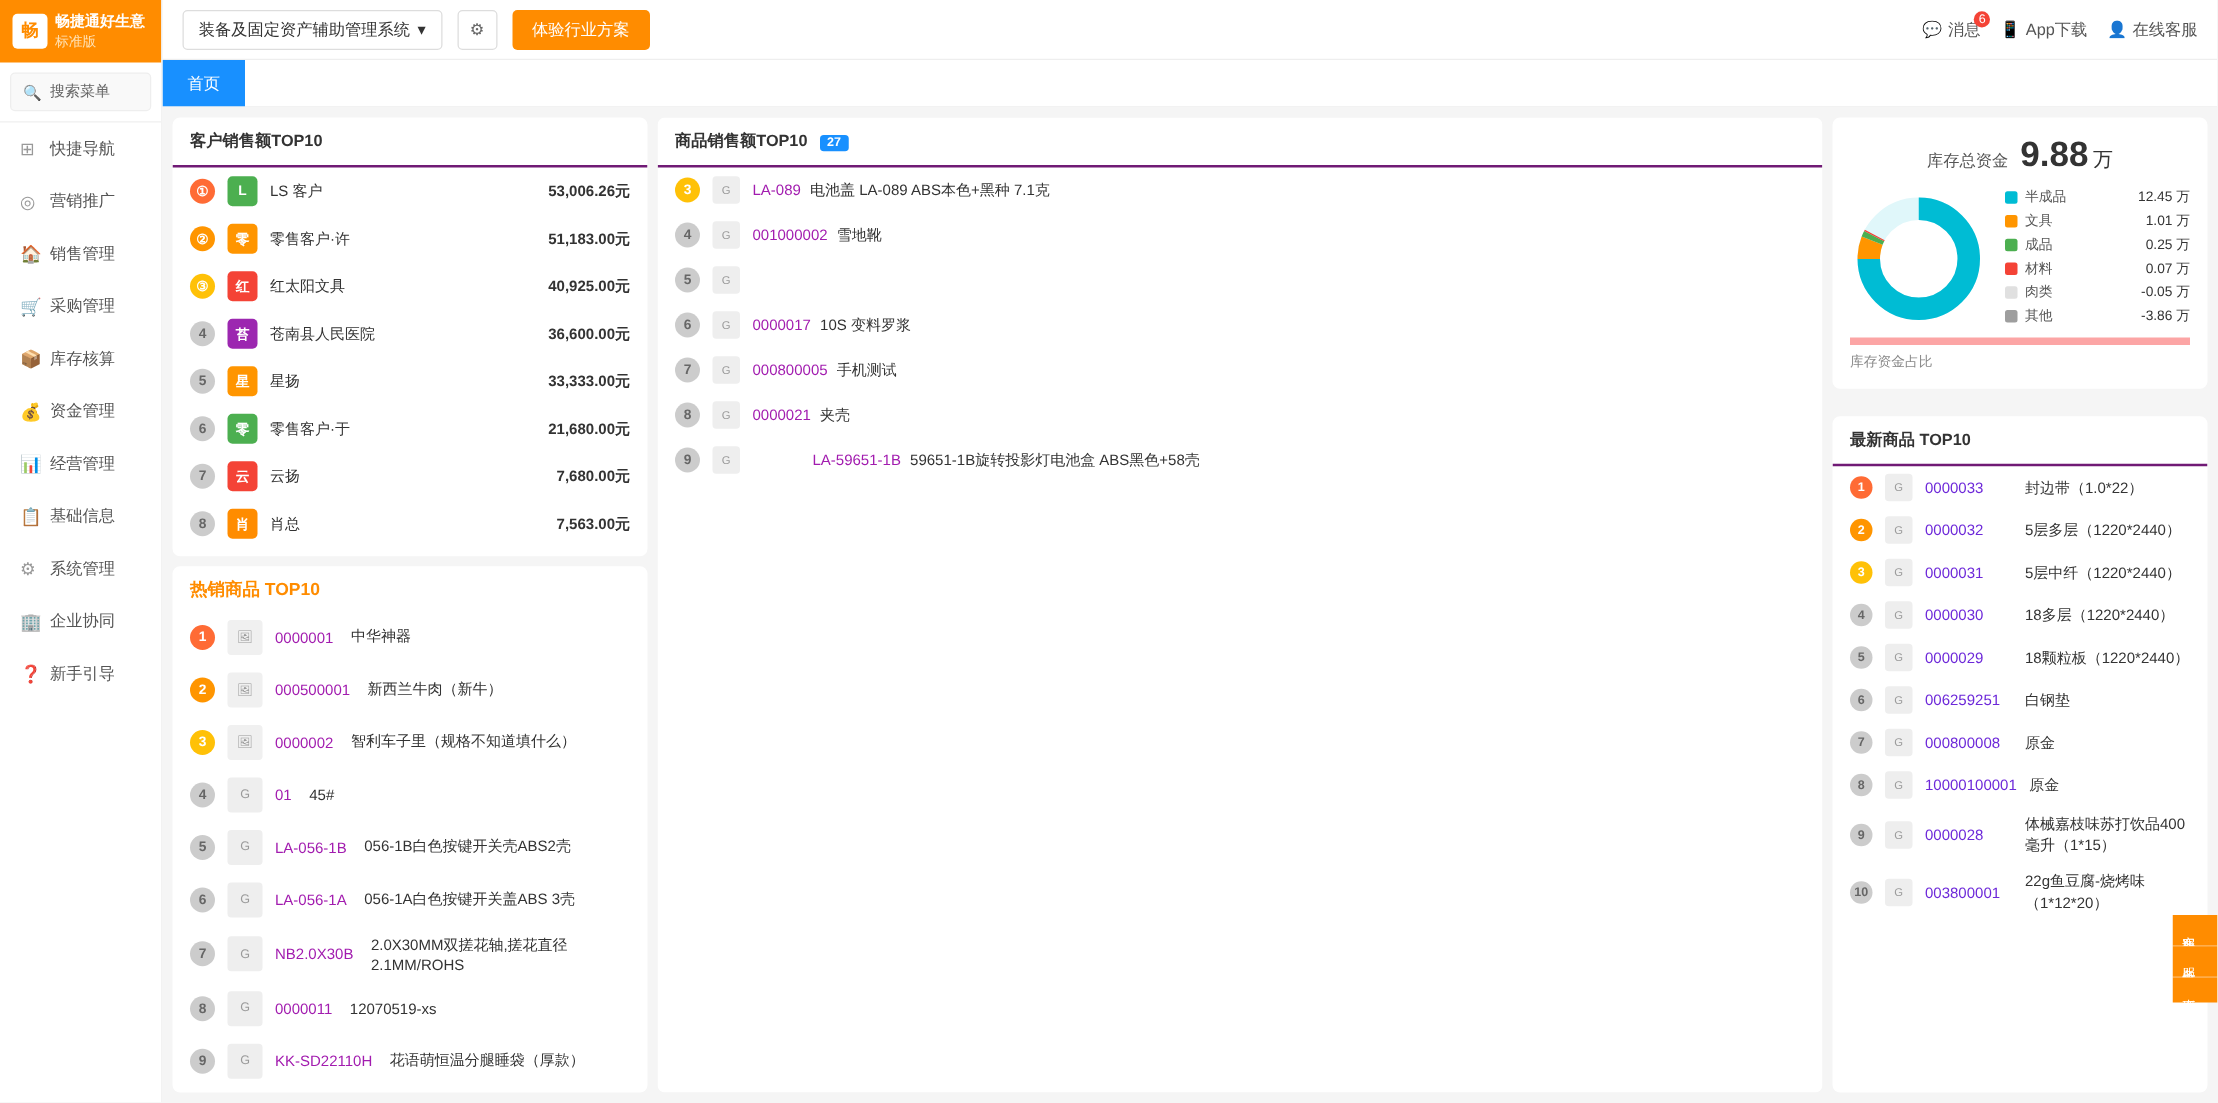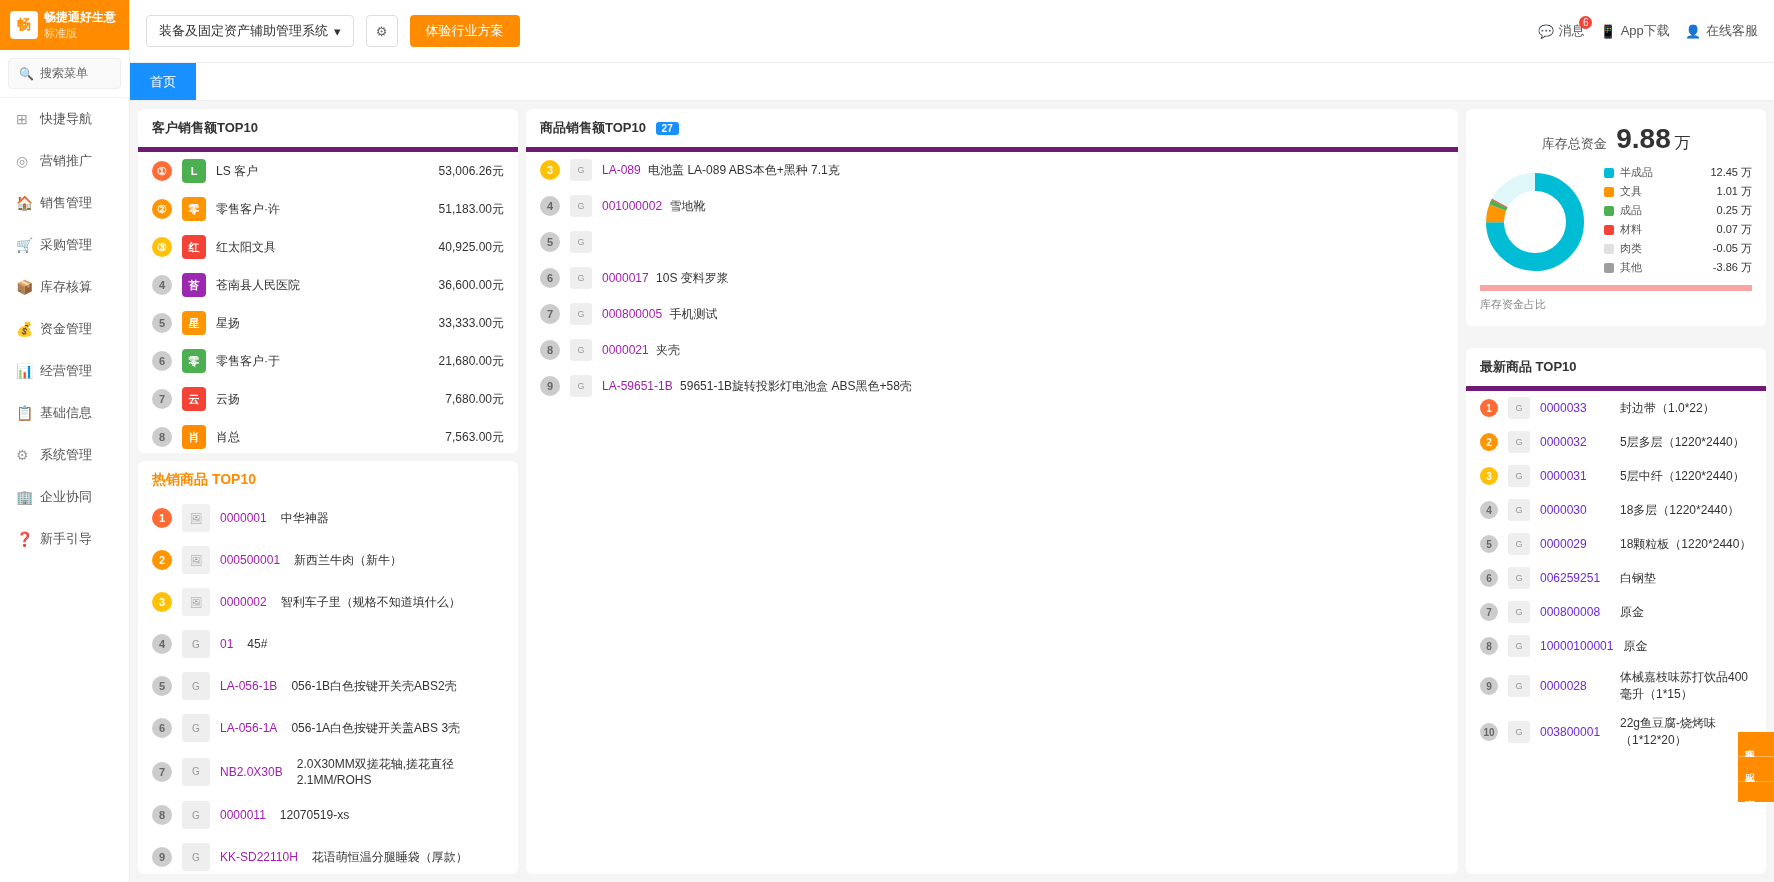--- a/index.html
+++ b/index.html
@@ -66,21 +66,21 @@
     .main-area {
       flex: 1;
       display: flex;
       flex-direction: column;
       overflow: hidden;
     }
 
     
     .top-nav {
       background: #fff;
-      height: 63px;
+      height: 48px;
       display: flex;
       align-items: center;
       padding: 0 16px;
       gap: 12px;
       border-bottom: 1px solid #eee;
       flex-shrink: 0;
     }
     .top-nav .system-selector {
       display: flex; align-items: center; gap: 6px;
       padding: 6px 12px;
@@ -188,21 +188,21 @@
     }
 
     .card {
       background: #fff;
       border-radius: 6px;
       overflow: hidden;
     }
     .card-header {
       padding: 10px 14px;
       display: flex; align-items: flex-start; justify-content: space-between;
-      border-bottom: 5px solid #701a75;
+      border-bottom: 2px solid #701a75;
       font-size: 13px;
       font-weight: bold;
       color: #333;
     }
     .card-header .top-badge {
       background: #1890ff;
       color: #fff;
       font-size: 10px;
       padding: 1px 6px;
       border-radius: 3px;
@@ -226,21 +226,21 @@
     .rank-avatar {
       width: 24px; height: 24px;
       border-radius: 4px;
       display: flex; align-items: center; justify-content: center;
       color: #fff;
       font-size: 11px;
       font-weight: bold;
       flex-shrink: 0;
     }
     .rank-name { flex: 1; color: #333; }
-    .rank-amount { color: #333; font-weight: 400; }
+    .rank-amount { color: #333; font-weight: 700; }
 
     
     .product-item {
       display: flex; align-items: center;
       padding: 7px 14px;
       gap: 10px;
       font-size: 12px;
     }
     .prod-img {
       width: 28px; height: 28px;
@@ -639,21 +639,21 @@
     <div class="rank-num" style="background:#ccc;color:#666">8</div>
     <div class="prod-img" style="width:22px;height:22px;background:#eee;border-radius:3px;display:flex;align-items:center;justify-content:center;font-size:9px;color:#999;">G</div>
     <div style="flex:1;">
       <span class="prod-code">0000021</span>
       <span class="prod-name">夹壳</span>
     </div>
   </div>
             <div class="ranking-item">
     <div class="rank-num" style="background:#ccc;color:#666">9</div>
     <div class="prod-img" style="width:22px;height:22px;background:#eee;border-radius:3px;display:flex;align-items:center;justify-content:center;font-size:9px;color:#999;">G</div>
-    <div style="flex:1;">
+    <div style="flex:1;margin-left:48px;">
       <span class="prod-code">LA-59651-1B</span>
       <span class="prod-name">59651-1B旋转投影灯电池盒 ABS黑色+58壳</span>
     </div>
   </div>
           </div>
       </div>
     </div>
 
     <div class="col-right">
 

